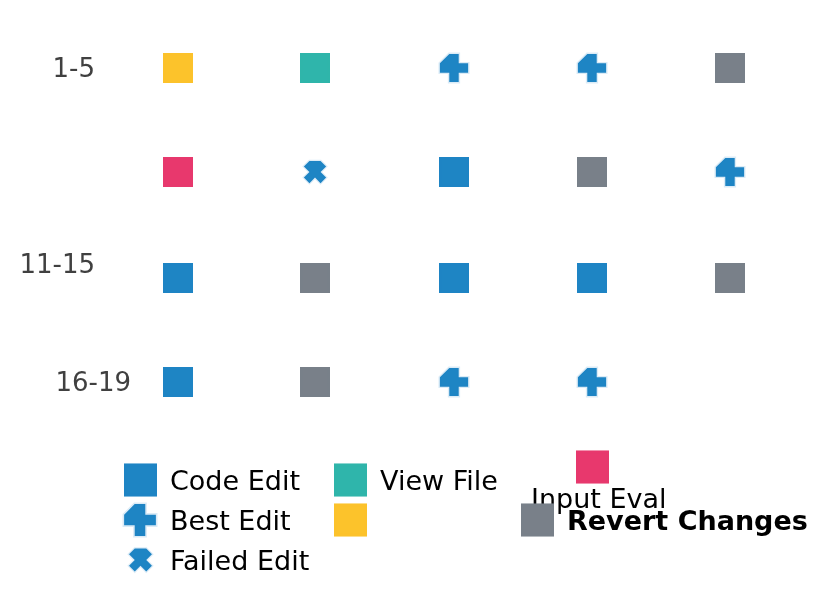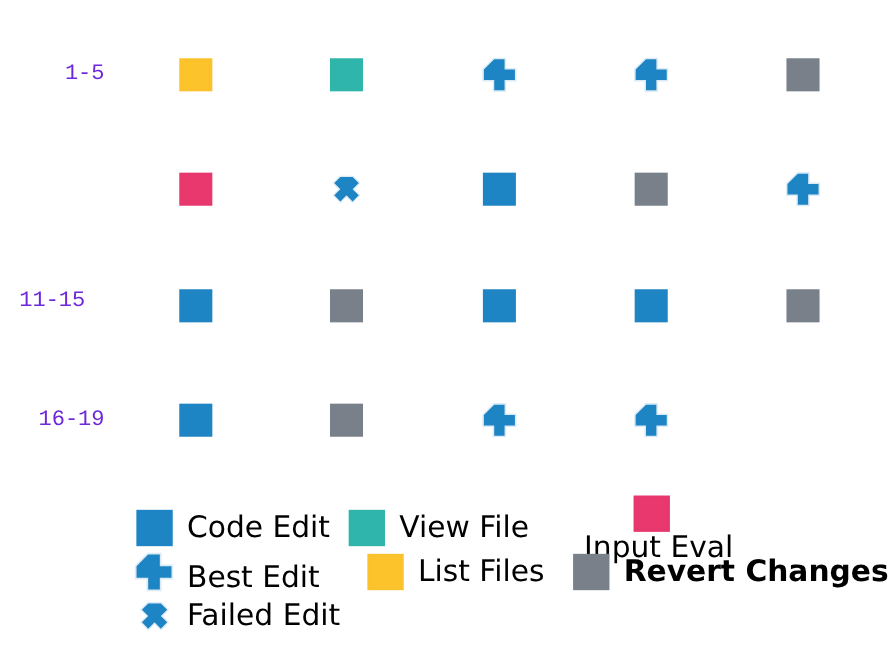--- a/index.html
+++ b/index.html
@@ -10,26 +10,25 @@
     background: #ffffff;
     font-family: "DejaVu Sans", "Liberation Sans", sans-serif;
     overflow: hidden;
   }
   .plot { position: absolute; inset: 0; }
   .row-label {
     position: absolute;
     left: 0;
     width: 95px;
     text-align: right;
-    font-size: 20px;
-    color: #6d28d9;
+    font-size: 26px;
+    color: #404040;
     transform: translateY(-50%);
     white-space: nowrap;
     line-height: 1;
-    font-family: Liberation Mono, monospace;
   }
   .cell {
     position: absolute;
     transform: translate(-50%, -50%);
     line-height: 0;
   }
   .marker-square { display: inline-block; }
   .legend { position: absolute; inset: 0; pointer-events: none; }
   .legend-item {
     position: absolute;
@@ -70,68 +69,67 @@
       <div class="cell" style="left: 730px; top: 68px;"><div class="marker-square" style="height: 24px; width: 24px; background: rgb(121, 128, 137); border: 3px solid rgba(121, 128, 137, 0.16);"></div></div>
       <div class="cell" style="left: 178px; top: 172px;"><div class="marker-square" style="height: 24px; width: 24px; background: rgb(232, 56, 109); border: 3px solid rgba(232, 56, 109, 0.16);"></div></div>
       <div class="cell" style="left: 315px; top: 172px;"><svg width="32" height="32" viewBox="-2 -2 34 34">
           <path d="M10 0 H20 V10 H30 V20 H20 V30 H10 V20 H0 V10 Z" fill="#1e85c4" stroke="rgba(30, 133, 196, 0.16)" stroke-width="3" transform="rotate(45 15 15) translate(2.5 2.5) scale(0.835)"></path>
         </svg></div>
       <div class="cell" style="left: 454px; top: 172px;"><div class="marker-square" style="height: 24px; width: 24px; background: rgb(30, 133, 196); border: 3px solid rgba(30, 133, 196, 0.16);"></div></div>
       <div class="cell" style="left: 592px; top: 172px;"><div class="marker-square" style="height: 24px; width: 24px; background: rgb(121, 128, 137); border: 3px solid rgba(121, 128, 137, 0.16);"></div></div>
       <div class="cell" style="left: 730px; top: 172px;"><svg width="32" height="32" viewBox="-2 -2 34 34">
           <path d="M10 0 H20 V10 H30 V20 H20 V30 H10 V20 H0 V10 Z" fill="#1e85c4" stroke="rgba(30, 133, 196, 0.16)" stroke-width="3"></path>
         </svg></div>
-      <div class="row-label" style="top: 274px; text-align: center;">11-15</div>
+      <div class="row-label" style="top: 264px;">11-15</div>
       <div class="cell" style="left: 178px; top: 278px;"><div class="marker-square" style="height: 24px; width: 24px; background: rgb(30, 133, 196); border: 3px solid rgba(30, 133, 196, 0.16);"></div></div>
       <div class="cell" style="left: 315px; top: 278px;"><div class="marker-square" style="height: 24px; width: 24px; background: rgb(121, 128, 137); border: 3px solid rgba(121, 128, 137, 0.16);"></div></div>
       <div class="cell" style="left: 454px; top: 278px;"><div class="marker-square" style="height: 24px; width: 24px; background: rgb(30, 133, 196); border: 3px solid rgba(30, 133, 196, 0.16);"></div></div>
       <div class="cell" style="left: 592px; top: 278px;"><div class="marker-square" style="height: 24px; width: 24px; background: rgb(30, 133, 196); border: 3px solid rgba(30, 133, 196, 0.16);"></div></div>
       <div class="cell" style="left: 730px; top: 278px;"><div class="marker-square" style="height: 24px; width: 24px; background: rgb(121, 128, 137); border: 3px solid rgba(121, 128, 137, 0.16);"></div></div>
-      <div class="row-label" style="top: 382px;">16-19</div>
+      <div class="row-label" style="top: 382px; padding-left: 36px;">16-19</div>
       <div class="cell" style="left: 178px; top: 382px;"><div class="marker-square" style="height: 24px; width: 24px; background: rgb(30, 133, 196); border: 3px solid rgba(30, 133, 196, 0.16);"></div></div>
       <div class="cell" style="left: 315px; top: 382px;"><div class="marker-square" style="height: 24px; width: 24px; background: rgb(121, 128, 137); border: 3px solid rgba(121, 128, 137, 0.16);"></div></div>
       <div class="cell" style="left: 454px; top: 382px;"><svg width="32" height="32" viewBox="-2 -2 34 34">
           <path d="M10 0 H20 V10 H30 V20 H20 V30 H10 V20 H0 V10 Z" fill="#1e85c4" stroke="rgba(30, 133, 196, 0.16)" stroke-width="3"></path>
         </svg></div>
       <div class="cell" style="left: 592px; top: 382px;"><svg width="32" height="32" viewBox="-2 -2 34 34">
           <path d="M10 0 H20 V10 H30 V20 H20 V30 H10 V20 H0 V10 Z" fill="#1e85c4" stroke="rgba(30, 133, 196, 0.16)" stroke-width="3"></path>
         </svg></div>
     </div>
   <div class="legend" id="legend">
       <div class="legend-item" style="left: 122px; top: 480px;">
         <span class="legend-marker">
           <div class="marker-square" style="height: 27px; width: 27px; background: rgb(30, 133, 196); border: 3px solid rgba(30, 133, 196, 0.16);"></div>
         </span>
         <span class="legend-label">Code Edit</span>
       </div>
-      <div class="legend-item" style="left: 315px; top: 480px;">
+      <div class="legend-item" style="left: 332px; top: 480px;">
         <span class="legend-marker">
           <div class="marker-square" style="height: 27px; width: 27px; background: rgb(47, 181, 171); border: 3px solid rgba(47, 181, 171, 0.16);"></div>
         </span>
         <span class="legend-label">View File</span>
       </div>
       <div class="legend-item" style="left: 519px; top: 480px; flex-direction: column;">
         <span class="legend-marker">
           <div class="marker-square" style="height: 27px; width: 27px; background: rgb(232, 56, 109); border: 3px solid rgba(232, 56, 109, 0.16);"></div>
         </span>
         <span class="legend-label">Input Eval</span>
       </div>
-      <div class="legend-item" style="left: 122px; top: 520px; align-items: flex-end;">
+      <div class="legend-item" style="left: 122px; top: 520px;">
         <span class="legend-marker">
           <svg width="37" height="37" viewBox="-2 -2 34 34">
             <path d="M10 0 H20 V10 H30 V20 H20 V30 H10 V20 H0 V10 Z" fill="#1e85c4" stroke="rgba(30, 133, 196, 0.16)" stroke-width="3"></path>
           </svg>
         </span>
         <span class="legend-label">Best Edit</span>
       </div>
       <div class="legend-item" style="left: 332px; top: 520px;">
         <span class="legend-marker">
           <div class="marker-square" style="height: 27px; width: 27px; background: rgb(252, 195, 43); border: 3px solid rgba(252, 195, 43, 0.16);"></div>
         </span>
-        <span class="legend-label">List Files</span>
       </div>
       <div class="legend-item" style="left: 519px; top: 520px; font-weight: bold;">
         <span class="legend-marker">
           <div class="marker-square" style="height: 27px; width: 27px; background: rgb(121, 128, 137); border: 3px solid rgba(121, 128, 137, 0.16);"></div>
         </span>
         <span class="legend-label">Revert Changes</span>
       </div>
       <div class="legend-item" style="left: 122px; top: 560px;">
         <span class="legend-marker">
           <svg width="33" height="33" viewBox="-2 -2 34 34">

